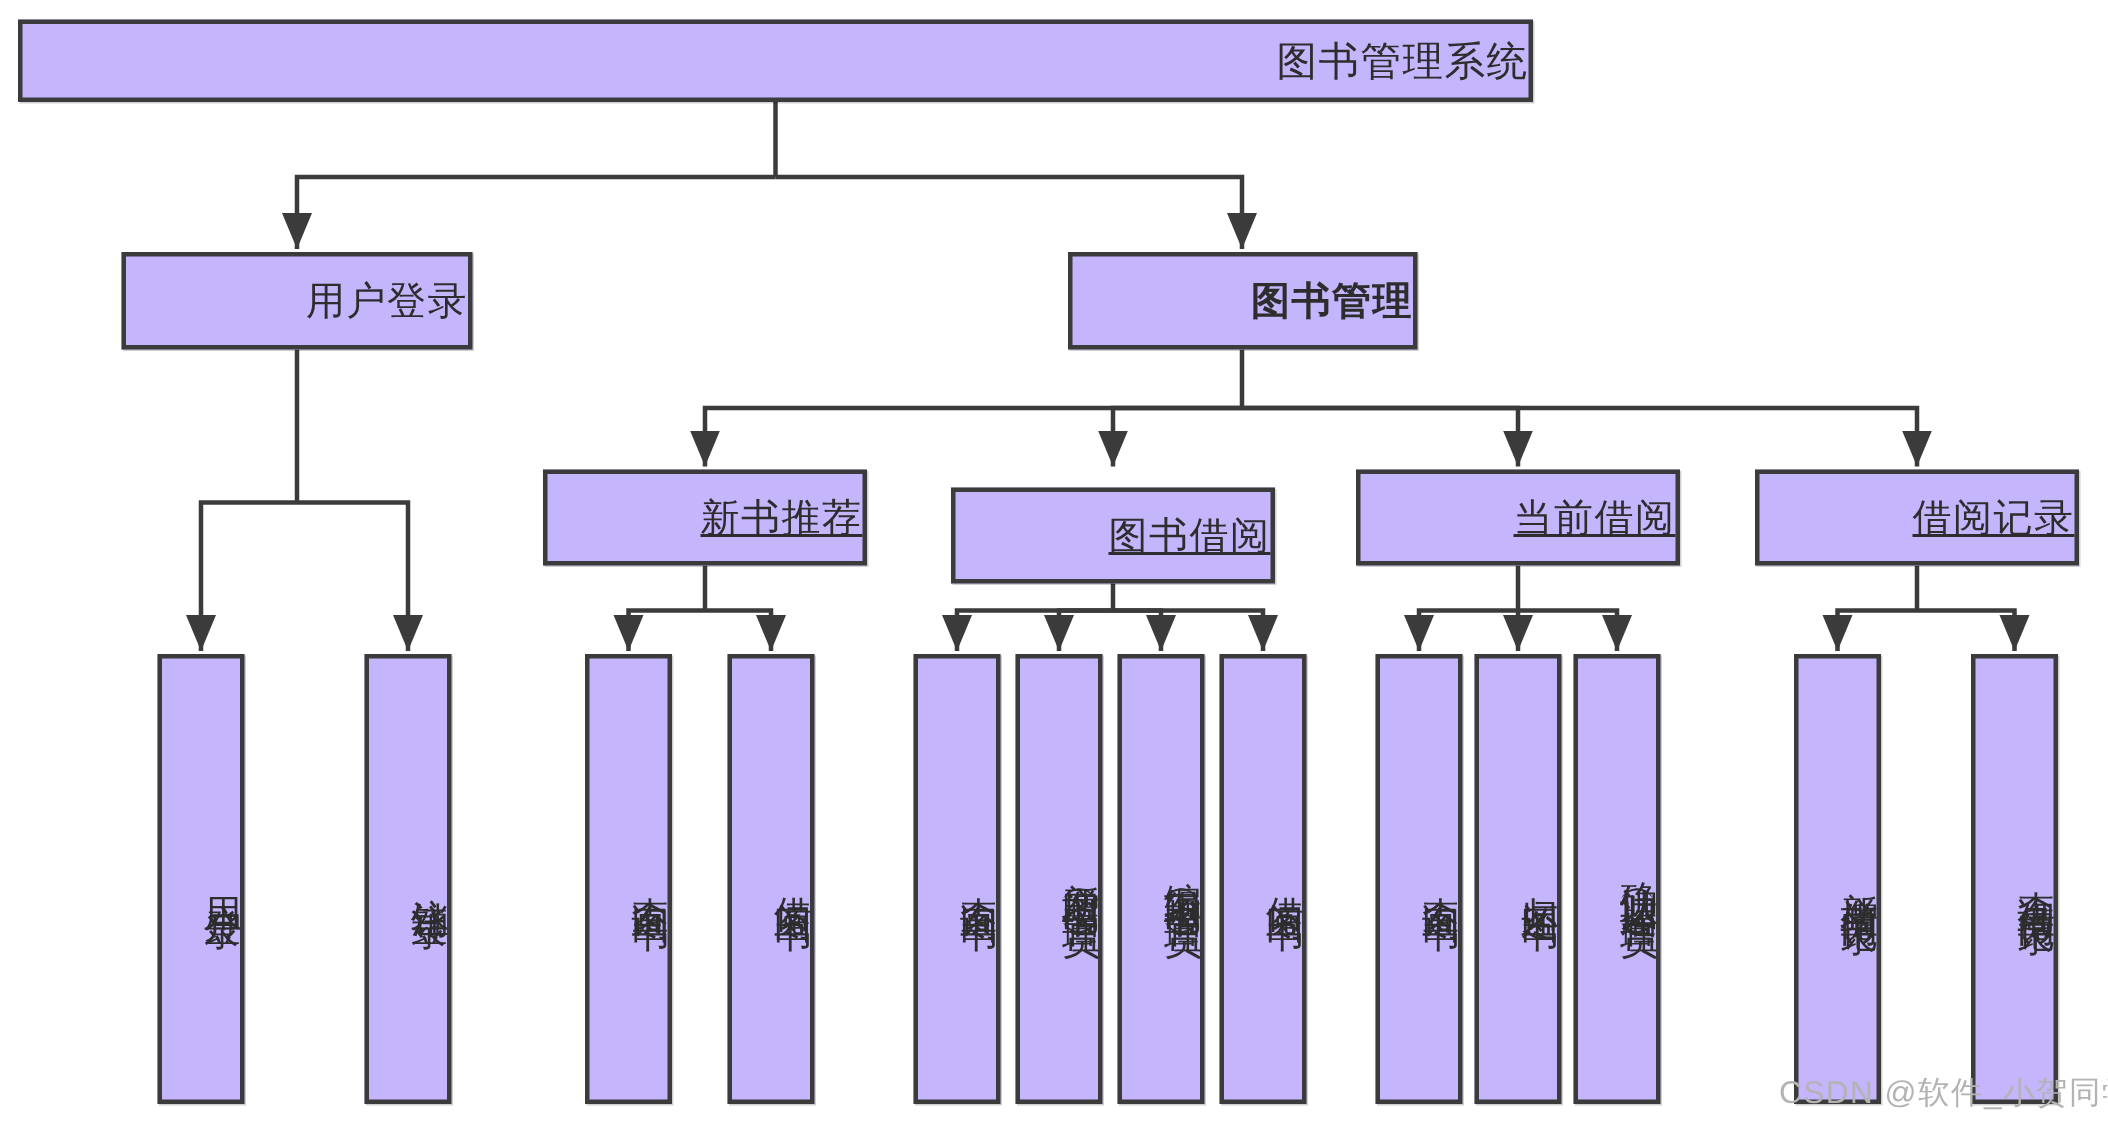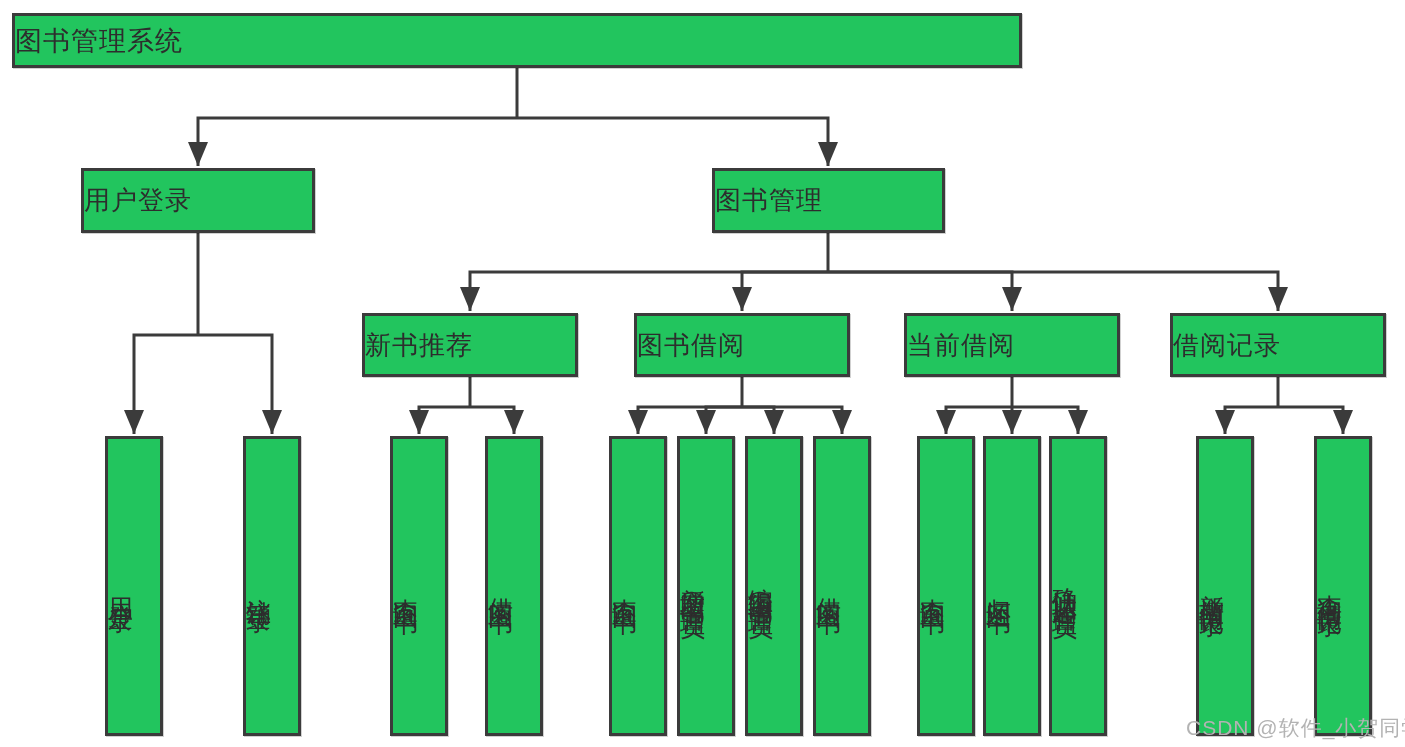--- a/index.html
+++ b/index.html
@@ -20,36 +20,36 @@
     left: 0;
     top: 0;
     width: 1405px;
     height: 747px;
     pointer-events: none;
   }
   .node {
     position: absolute;
     box-sizing: border-box;
     border: 3px solid #3b3b3b;
-    background: #22c55e;
+    background: #c4b5fd;
     display: flex;
     align-items: center;
-    justify-content: flex-start;
+    justify-content: flex-end;
     color: #2d2d2d;
     font-size: 26px;
     letter-spacing: 1px;
     box-shadow: 1px 1px 0 rgba(0,0,0,0.18);
   }
   .node.root   { left: 12px;  top: 13px;  width: 1010px; height: 55px; font-size: 27px; }
   .node.lvl2   { top: 168px; height: 65px; }
   .node.login  { left: 81px;  width: 234px; }
-  .node.mgmt   { left: 712px; width: 233px; }
-  .node.lvl3   { top: 313px; height: 64px; width: 216px; }
+  .node.mgmt   { left: 712px; width: 233px; font-weight: bold; }
+  .node.lvl3   { top: 313px; height: 64px; width: 216px; text-decoration: underline; }
   .node.nb     { left: 362px; }
-  .node.bw     { left: 634px; }
+  .node.bw     { left: 634px; margin-top: 12px; }
   .node.cb     { left: 904px; }
   .node.rc     { left: 1170px; }
   .node.leaf {
     top: 436px;
     height: 300px;
     width: 58px;
     font-size: 25px;
   }
   .leaf .vtext {
     writing-mode: vertical-rl;

